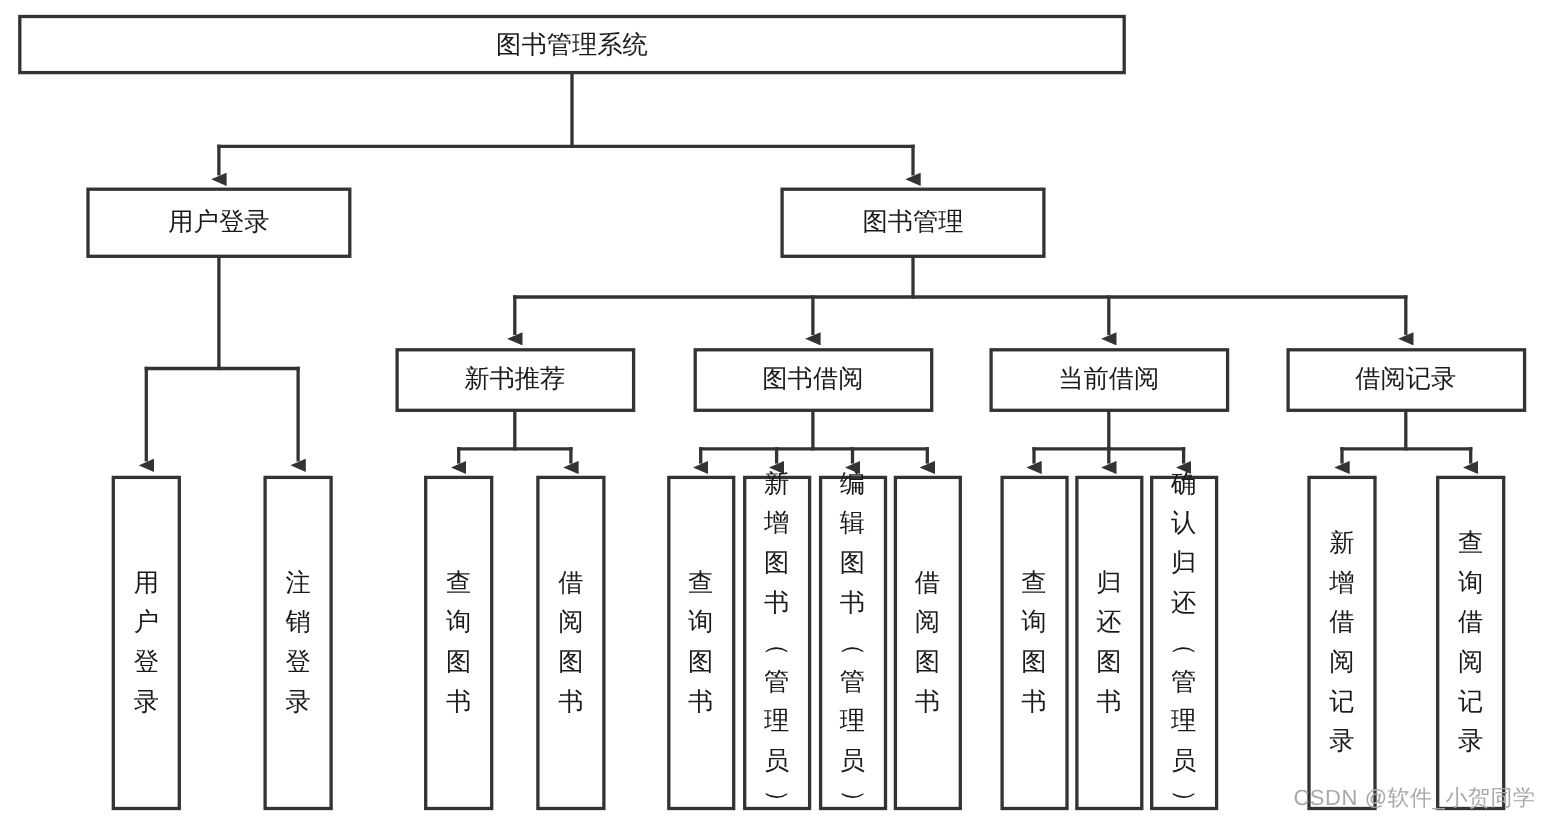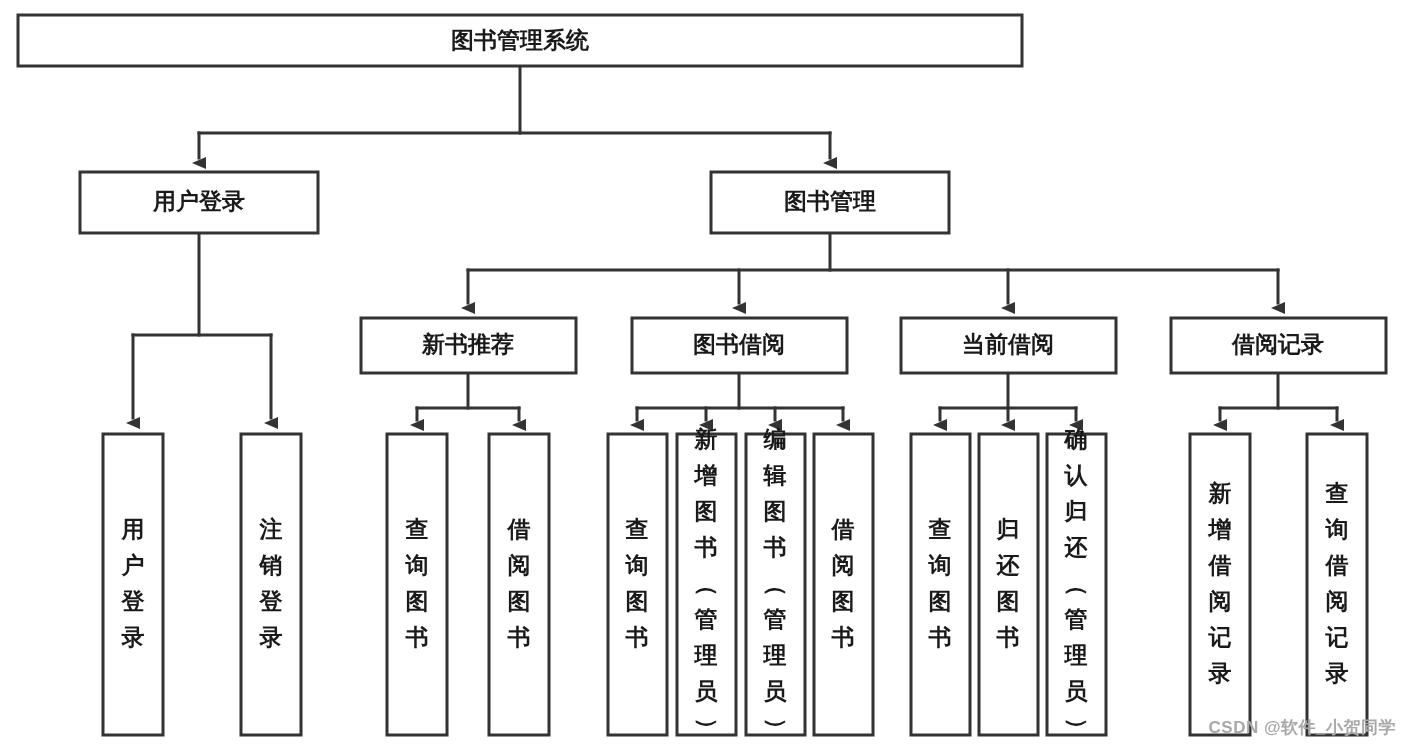--- a/index.html
+++ b/index.html
@@ -9,21 +9,20 @@
   }
   body {
     font-family: "Liberation Sans", "DejaVu Sans", sans-serif;
   }
   #canvas {
     position: relative;
     width: 1405px;
     height: 745px;
     background: #ffffff;
     overflow: hidden;
-    font-weight: bold;
   }
   svg.diagram {
     position: absolute;
     left: 0;
     top: 0;
     width: 1405px;
     height: 747px;
   }
   .node-rect {
     fill: #ffffff;
@@ -49,21 +48,21 @@
     font-size: 23px;
     fill: #1a1a1a;
     text-anchor: middle;
     white-space: pre;
   }
   .watermark {
     position: absolute;
     right: 9px;
     bottom: 6px;
     font-family: "Liberation Sans", "DejaVu Sans", sans-serif;
-    font-size: 17px;
+    font-size: 20px;
     color: #a8a8a8;
     letter-spacing: 0.5px;
     user-select: none;
   }
 </style>
 </head>
 <body>
 
 <div id="canvas">
 

